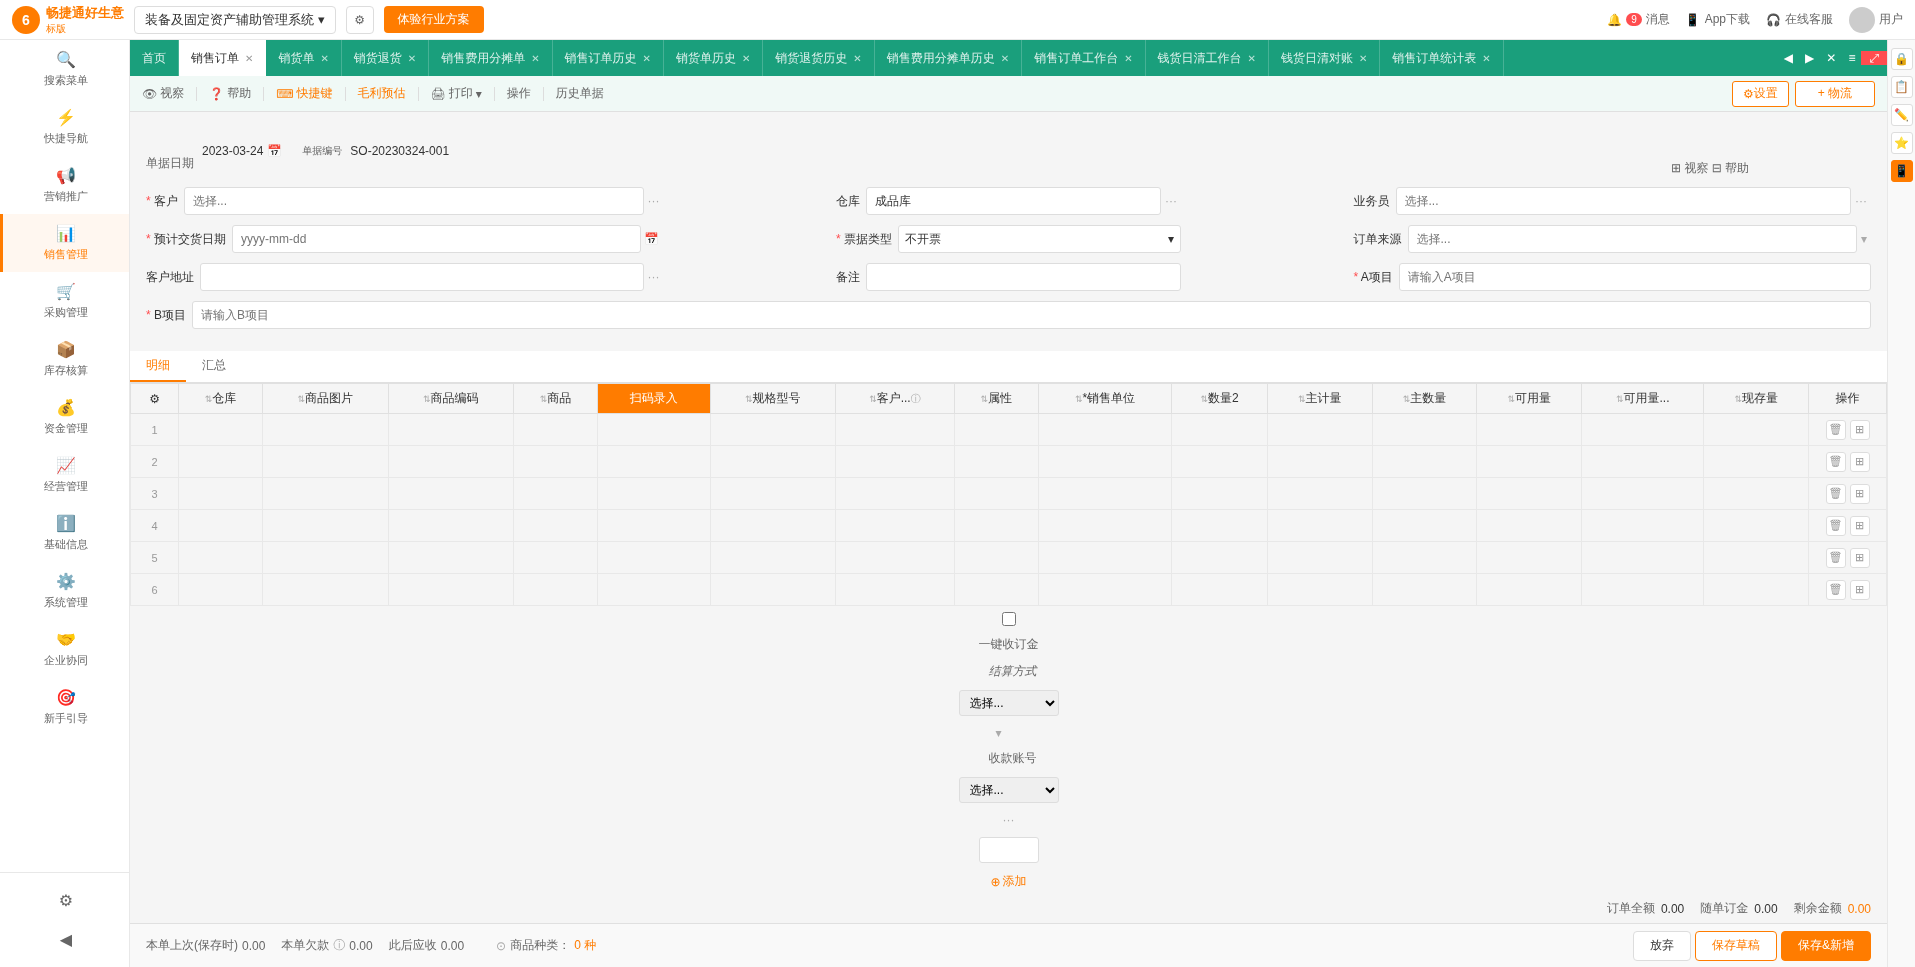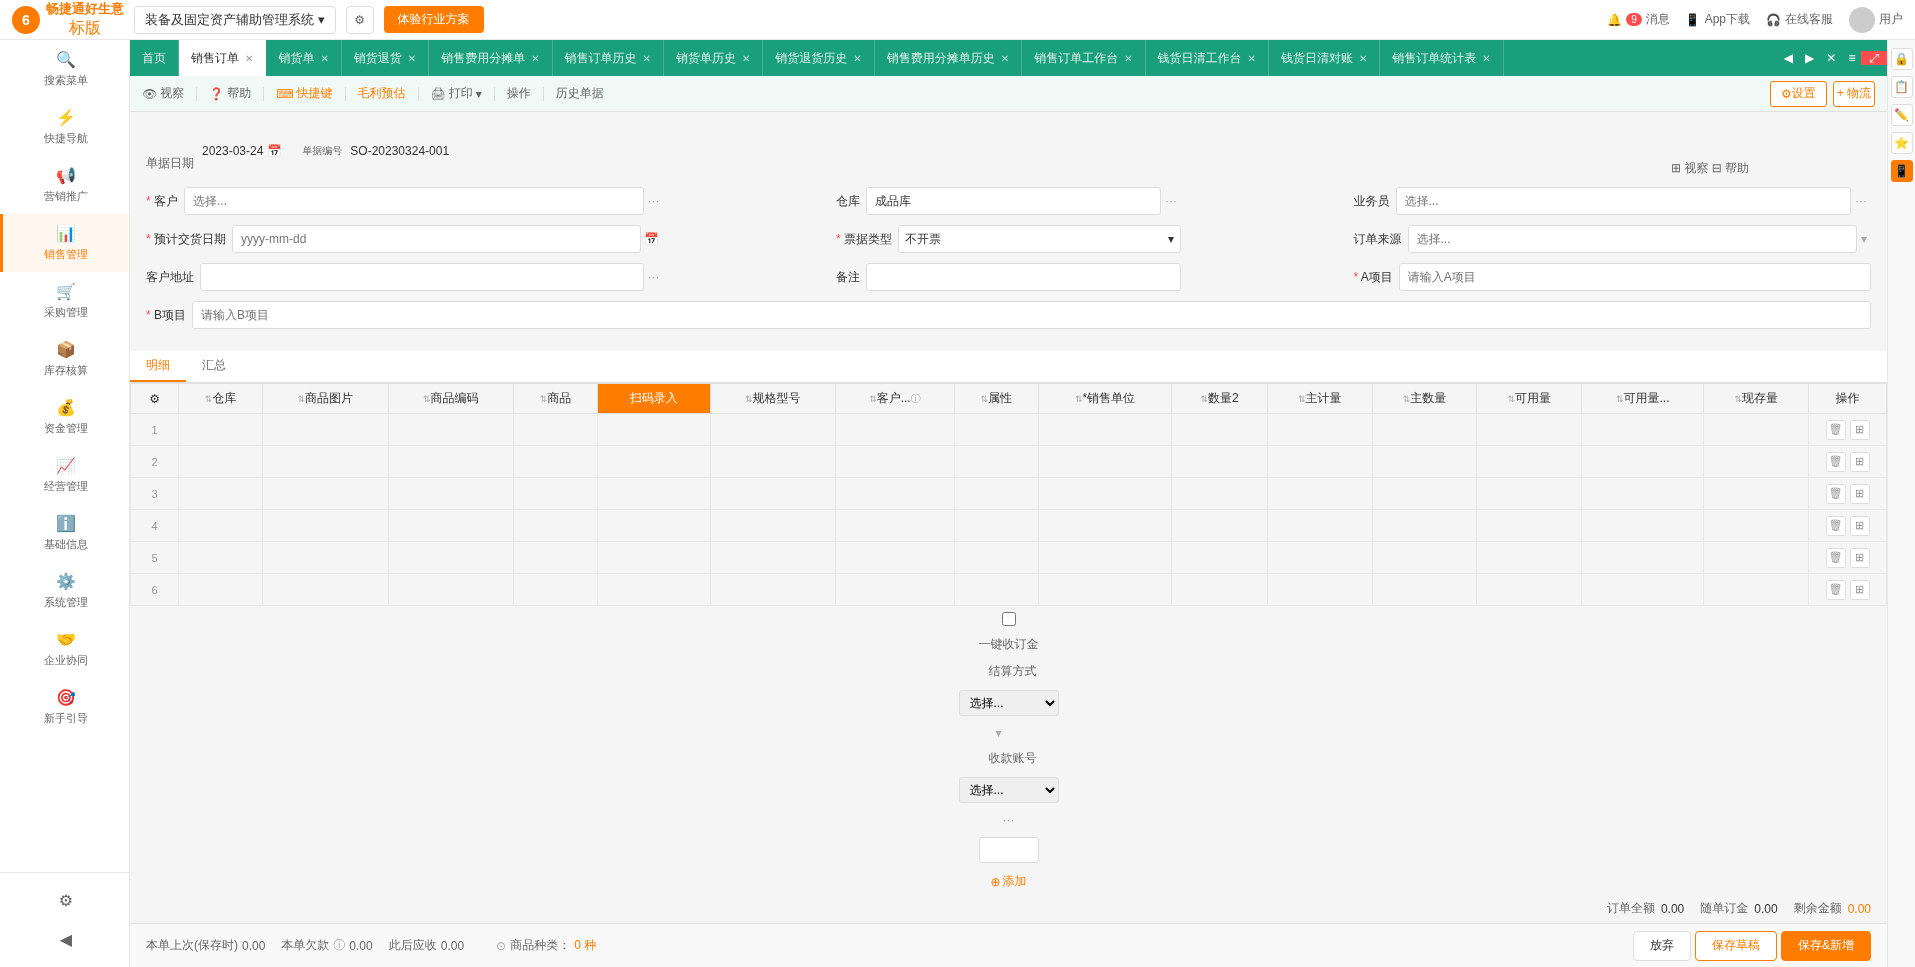--- a/index.html
+++ b/index.html
@@ -107,21 +107,21 @@
 <body>
 
 <div class="app-wrapper">
 
   <div class="top-bar">
     <div class="top-bar-left">
       <div class="logo-area">
         <div class="logo-icon">6</div>
         <div>
           <div style="font-size:13px;color:#ff7c00;font-weight:bold;">畅捷通好生意</div>
-          <div style="font-size:16px;color:#ff7c00;text-align:center;">标版</div>
+          <div style="font-size:10px;color:#ff7c00;">标版</div>
         </div>
       </div>
       <div class="system-name">
         <span>装备及固定资产辅助管理系统</span>
         <span>▾</span>
       </div>
       <div class="settings-btn">⚙</div>
       <button class="industry-btn">体验行业方案</button>
     </div>
     <div class="top-bar-right">
@@ -304,21 +304,21 @@
         </div>
         <div class="form-toolbar-sep"></div>
         <div class="form-toolbar-item">
           <span>历史单据</span>
         </div>
         <div style="margin-left:auto;display:flex;gap:6px;">
           <button class="quick-action-btn" style="width:auto;padding:0 10px;height:26px;border:1px solid #ff7c00;color:#ff7c00;background:#fff;border-radius:3px;font-size:12px;cursor:pointer;">
             <span>⚙</span>
             <span>设置</span>
           </button>
-          <button class="quick-action-btn" style="width:auto;padding:0 3px;height:26px;border:1px solid #ff7c00;color:#ff7c00;background:#fff;border-radius:3px;font-size:12px;cursor:pointer;">+ 物流</button>
+          <button class="quick-action-btn" style="width:auto;padding:0 22px;height:26px;border:1px solid #ff7c00;color:#ff7c00;background:#fff;border-radius:3px;font-size:12px;cursor:pointer;">+ 物流</button>
         </div>
       </div>
 
       <div class="form-content">
 
         <div class="form-row" style="gap:20px;">
           <div class="form-field" style="flex:0 0 auto;">
             <span class="date-label">单据日期</span>
             <span style="width:8px;"></span>
             <span class="date-value">2023-03-24</span>
@@ -632,21 +632,21 @@
               <td>0.00</td>
               <td></td>
             </tr>
           </tfoot>
         </table>
       </div>
 
       <div class="payment-row">
         <input type="checkbox" class="payment-checkbox" style="">
         <span>一键收订金</span>
-        <span style="margin-left:8px;">结算方式</span>
+        <span style="margin-left:8px;font-style:italic;">结算方式</span>
         <select class="payment-select">
           <option>选择...</option>
         </select>
         <span style="margin-left:-20px;color:#aaa;">▾</span>
         <span style="margin-left:8px;">收款账号</span>
         <select class="payment-select">
           <option>选择...</option>
         </select>
         <span style="color:#aaa;cursor:pointer;">···</span>
         <input type="text" class="payment-amount" style="">

